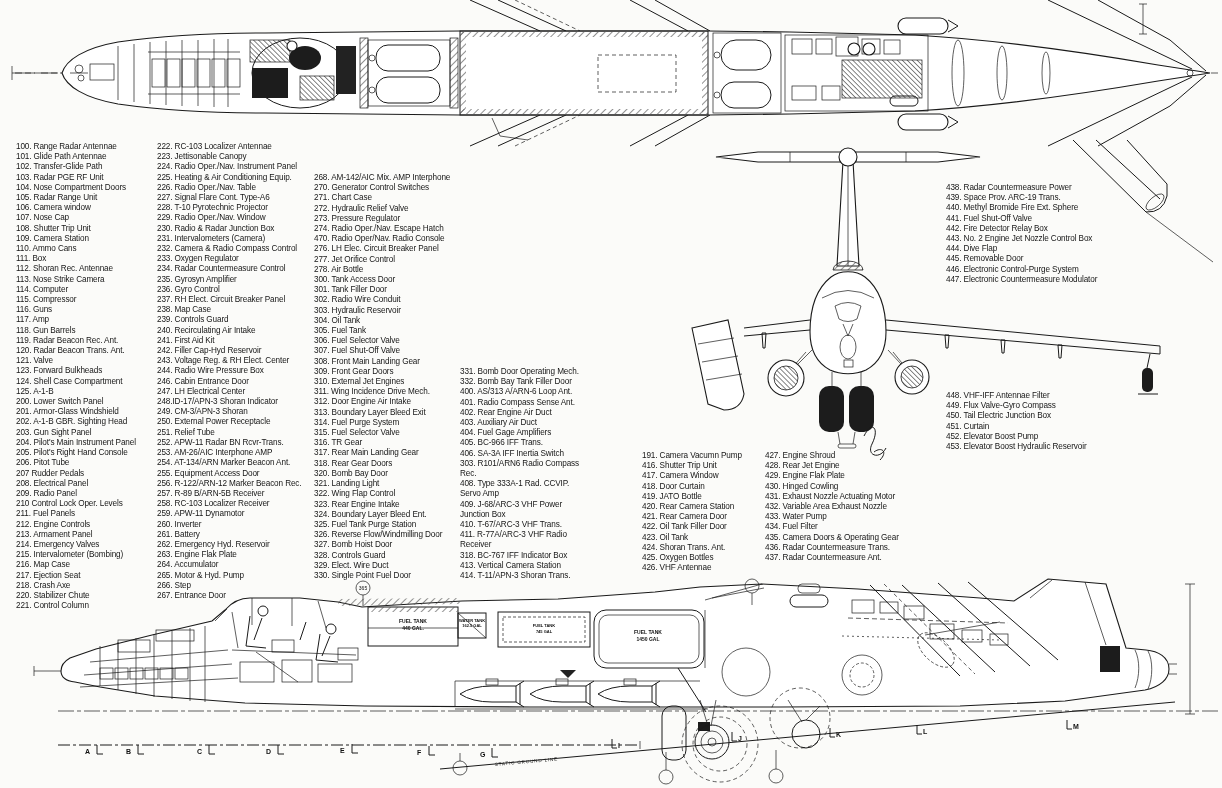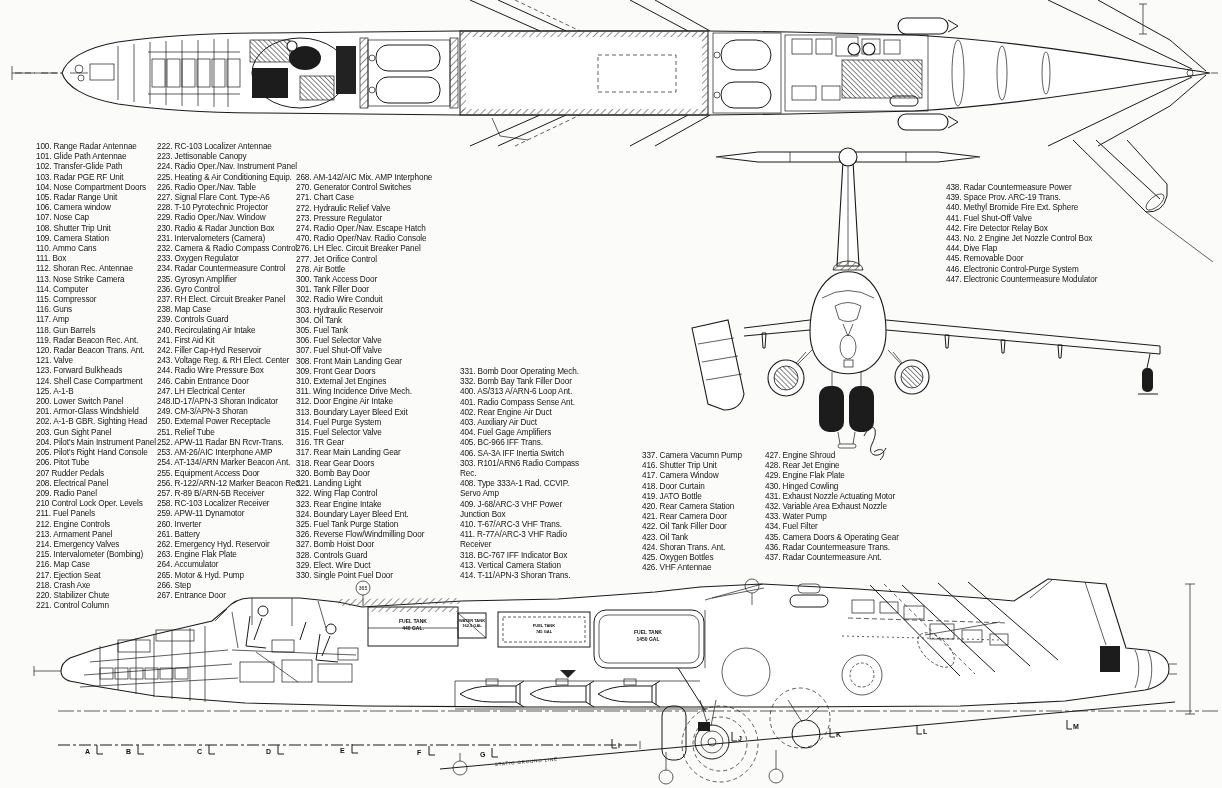--- a/index.html
+++ b/index.html
@@ -322,21 +322,21 @@
         <text class="st" x="836" y="737">K</text>
           <path class="ln" d="M830,728 V737 H835"></path>
         <text class="st" x="923" y="734">L</text>
           <path class="ln" d="M917,725 V734 H922"></path>
         <text class="st" x="1073" y="729">M</text>
           <path class="ln" d="M1067,720 V729 H1072"></path>
       </g>
     </g>
   </svg>
 
-  <div class="plist nowrap" style="left:36px;top:142px;width:140px">
+  <div class="plist nowrap" style="left:16px;top:142px;width:140px">
       <div>100. Range Radar Antennae</div>
       <div>101. Glide Path Antennae</div>
       <div>102. Transfer-Glide Path</div>
       <div>103. Radar PGE RF Unit</div>
       <div>104. Nose Compartment Doors</div>
       <div>105. Radar Range Unit</div>
       <div>106. Camera window</div>
       <div>107. Nose Cap</div>
       <div>108. Shutter Trip Unit</div>
       <div>109. Camera Station</div>
@@ -417,21 +417,21 @@
       <div>259. APW-11 Dynamotor</div>
       <div>260. Inverter</div>
       <div>261. Battery</div>
       <div>262. Emergency Hyd. Reservoir</div>
       <div>263. Engine Flak Plate</div>
       <div>264. Accumulator</div>
       <div>265. Motor &amp; Hyd. Pump</div>
       <div>266. Step</div>
       <div>267. Entrance Door</div>
     </div>
-  <div class="plist nowrap" style="left:296px;top:173px;width:152px">
+  <div class="plist nowrap" style="left:314px;top:173px;width:152px">
       <div>268. AM-142/AIC Mix. AMP Interphone</div>
       <div>270. Generator Control Switches</div>
       <div>271. Chart Case</div>
       <div>272. Hydraulic Relief Valve</div>
       <div>273. Pressure Regulator</div>
       <div>274. Radio Oper./Nav. Escape Hatch</div>
       <div>470. Radio Oper/Nav. Radio Console</div>
       <div>276. LH Elec. Circuit Breaker Panel</div>
       <div>277. Jet Orifice Control</div>
       <div>278. Air Bottle</div>
@@ -479,21 +479,21 @@
       <div>303. R101/ARN6 Radio Compass Rec.</div>
       <div>408. Type 333A-1 Rad. CCVIP. Servo Amp</div>
       <div>409. J-68/ARC-3 VHF Power Junction Box</div>
       <div>410. T-67/ARC-3 VHF Trans.</div>
       <div>411. R-77A/ARC-3 VHF Radio Receiver</div>
       <div>318. BC-767 IFF Indicator Box</div>
       <div>413. Vertical Camera Station</div>
       <div>414. T-11/APN-3 Shoran Trans.</div>
     </div>
   <div class="plist nowrap" style="left:642px;top:451px;width:132px">
-      <div>337. Camera Vacumn Pump</div>
+      <div>191. Camera Vacumn Pump</div>
       <div>416. Shutter Trip Unit</div>
       <div>417. Camera Window</div>
       <div>418. Door Curtain</div>
       <div>419. JATO Bottle</div>
       <div>420. Rear Camera Station</div>
       <div>421. Rear Camera Door</div>
       <div>422. Oil Tank Filler Door</div>
       <div>423. Oil Tank</div>
       <div>424. Shoran Trans. Ant.</div>
       <div>425. Oxygen Bottles</div>
@@ -517,14 +517,22 @@
       <div>439. Space Prov. ARC-19 Trans.</div>
       <div>440. Methyl Bromide Fire Ext. Sphere</div>
       <div>441. Fuel Shut-Off Valve</div>
       <div>442. Fire Detector Relay Box</div>
       <div>443. No. 2 Engine Jet Nozzle Control Box</div>
       <div>444. Dive Flap</div>
       <div>445. Removable Door</div>
       <div>446. Electronic Control-Purge System</div>
       <div>447. Electronic Countermeasure Modulator</div>
     </div>
+  <div class="plist nowrap" style="left:946px;top:391px;width:172px">
+      <div>448. VHF-IFF Antennae Filter</div>
+      <div>449. Flux Valve-Gyro Compass</div>
+      <div>450. Tail Electric Junction Box</div>
+      <div>451. Curtain</div>
+      <div>452. Elevator Boost Pump</div>
+      <div>453. Elevator Boost Hydraulic Reservoir</div>
+    </div>
 
 </div>
 
 </body></html>

